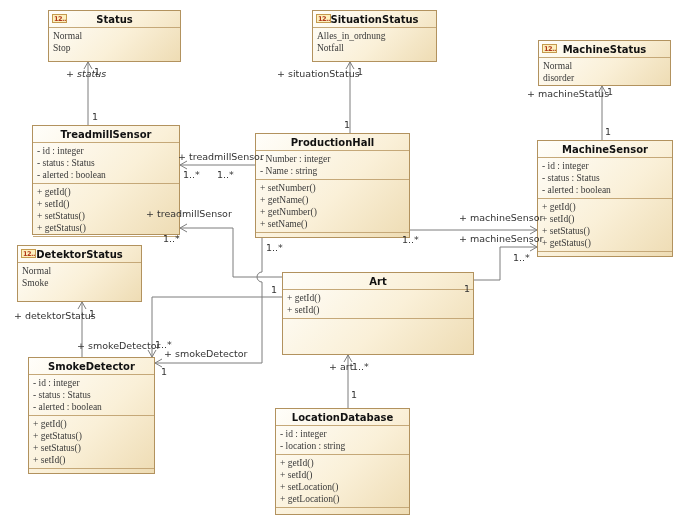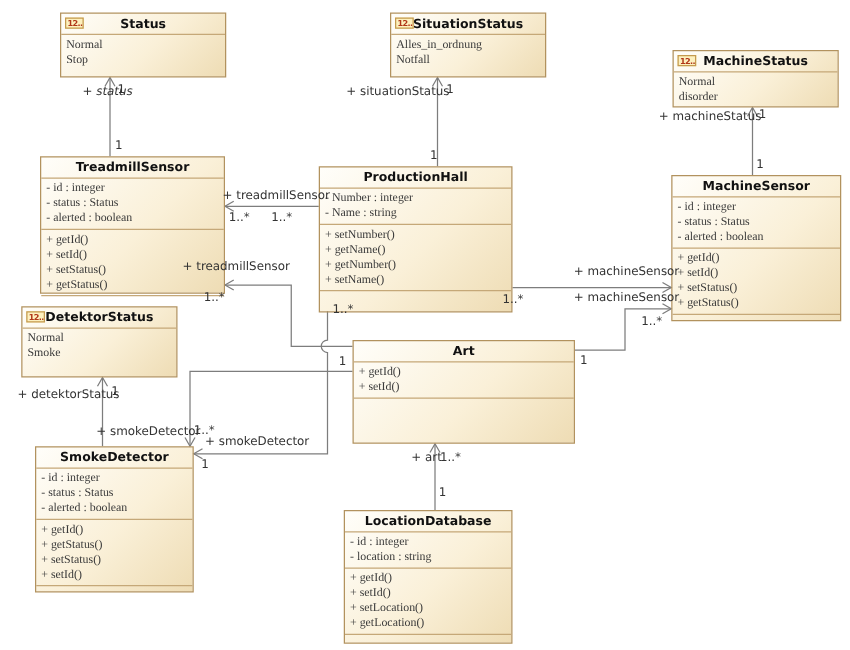--- a/index.html
+++ b/index.html
@@ -78,21 +78,21 @@
         <div class="uml-row">- alerted : boolean</div>
       </div>
       <div class="uml-compartment">
         <div class="uml-row">+ getId()</div>
         <div class="uml-row">+ setId()</div>
         <div class="uml-row">+ setStatus()</div>
         <div class="uml-row">+ getStatus()</div>
       </div>
       <div class="uml-filler"></div>
     </div>
-    <div class="uml-box" style="left: 255px; top: 133px; width: 155px; height: 117px;">
+    <div class="uml-box" style="left: 255px; top: 133px; width: 155px; height: 105px;">
       <div class="uml-title">ProductionHall</div>
       <div class="uml-compartment">
         <div class="uml-row">- Number : integer</div>
         <div class="uml-row">- Name : string</div>
       </div>
       <div class="uml-compartment">
         <div class="uml-row">+ setNumber()</div>
         <div class="uml-row">+ getName()</div>
         <div class="uml-row">+ getNumber()</div>
         <div class="uml-row">+ setName()</div>
@@ -114,21 +114,21 @@
       </div>
       <div class="uml-filler"></div>
     </div>
     <div class="uml-box" style="left: 17px; top: 245px; width: 125px; height: 57px;">
       <div class="uml-title">DetektorStatus<span class="enum-icon">12...</span></div>
       <div class="uml-compartment last">
         <div class="uml-row">Normal</div>
         <div class="uml-row">Smoke</div>
       </div>
     </div>
-    <div class="uml-box" style="left: 282px; top: 272px; width: 178px; height: 83px;">
+    <div class="uml-box" style="left: 282px; top: 272px; width: 192px; height: 83px;">
       <div class="uml-title">Art</div>
       <div class="uml-compartment">
         <div class="uml-row">+ getId()</div>
         <div class="uml-row">+ setId()</div>
       </div>
       <div class="uml-filler"></div>
     </div>
     <div class="uml-box" style="left: 28px; top: 357px; width: 127px; height: 117px;">
       <div class="uml-title">SmokeDetector</div>
       <div class="uml-compartment">

